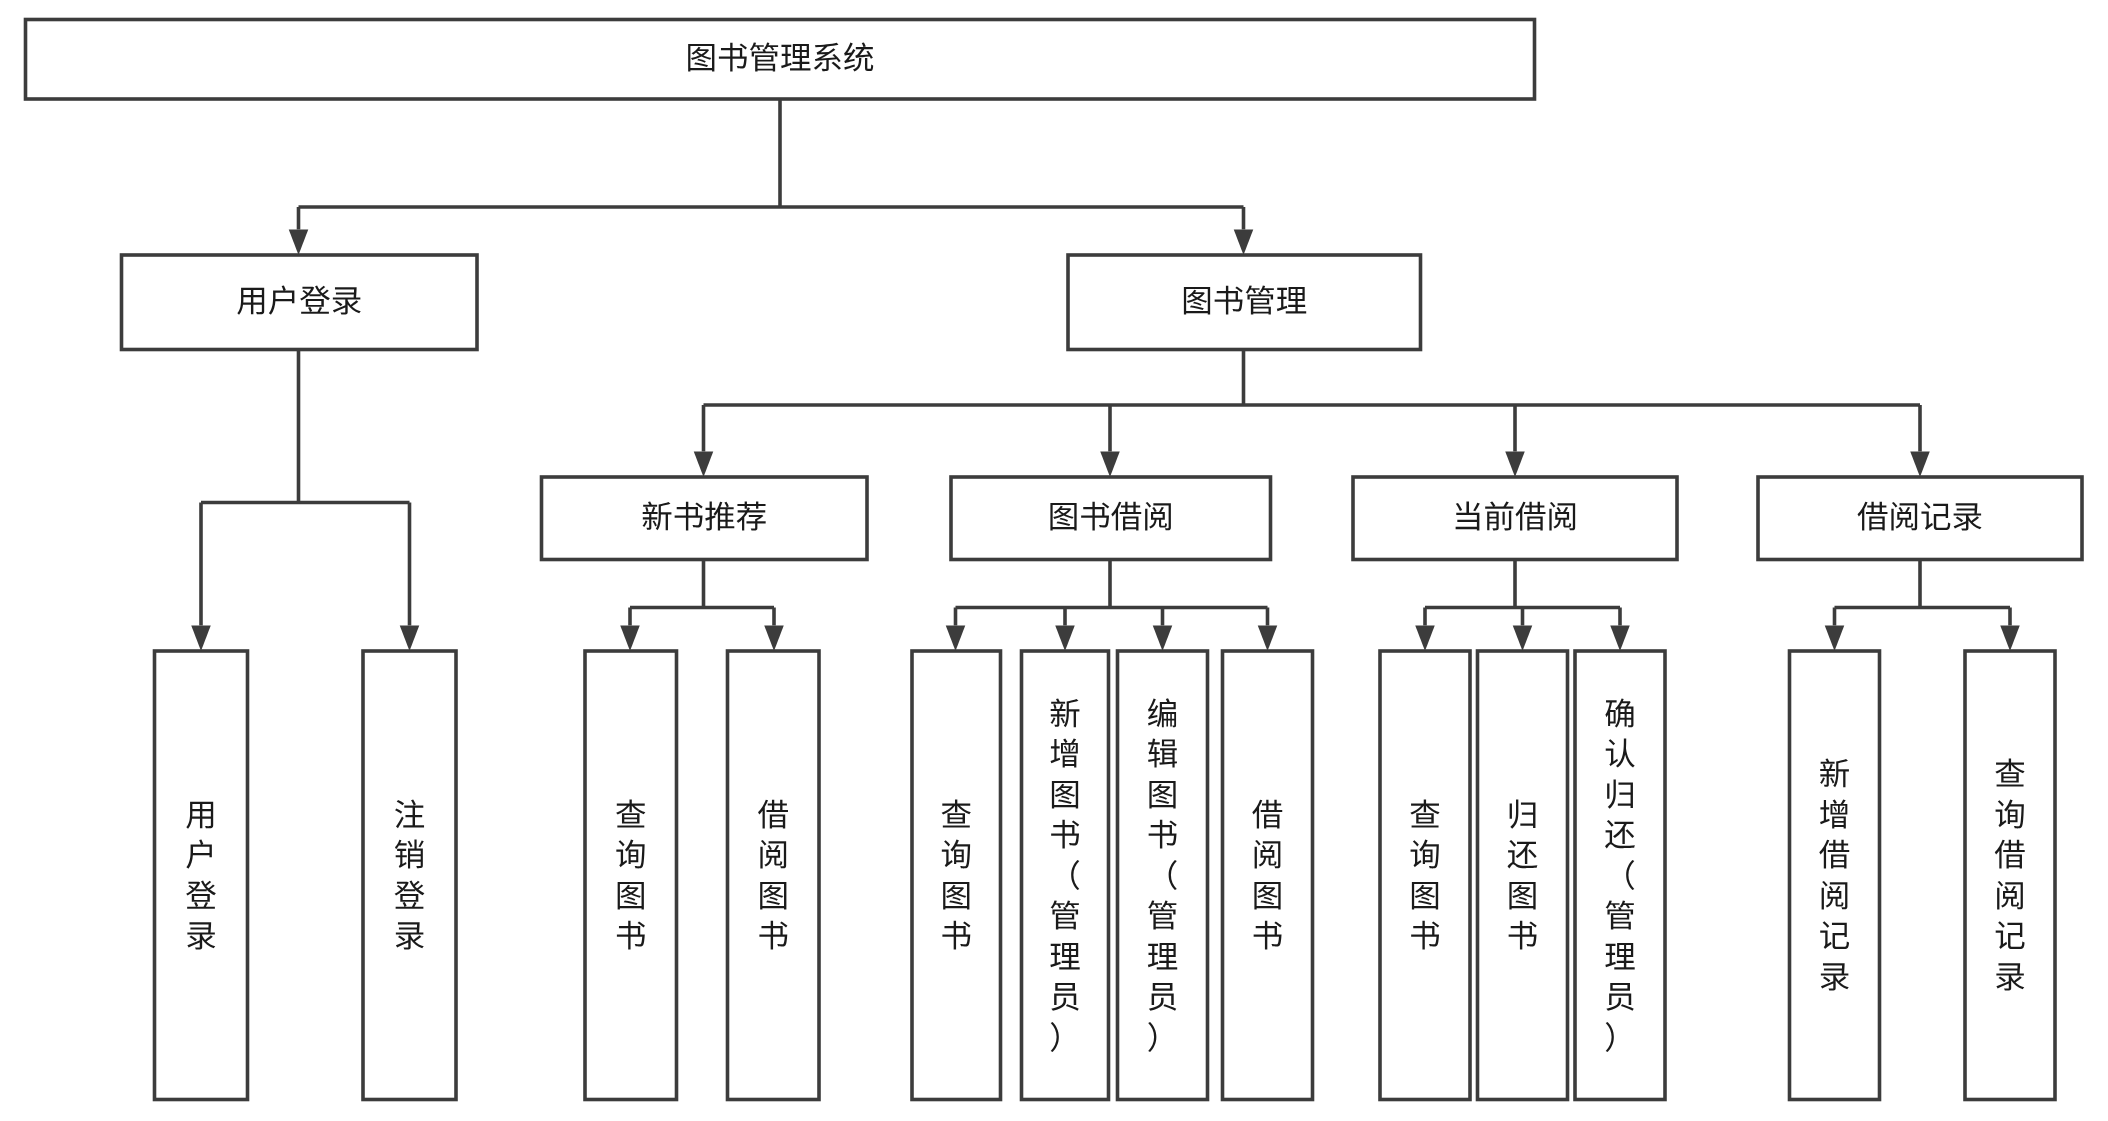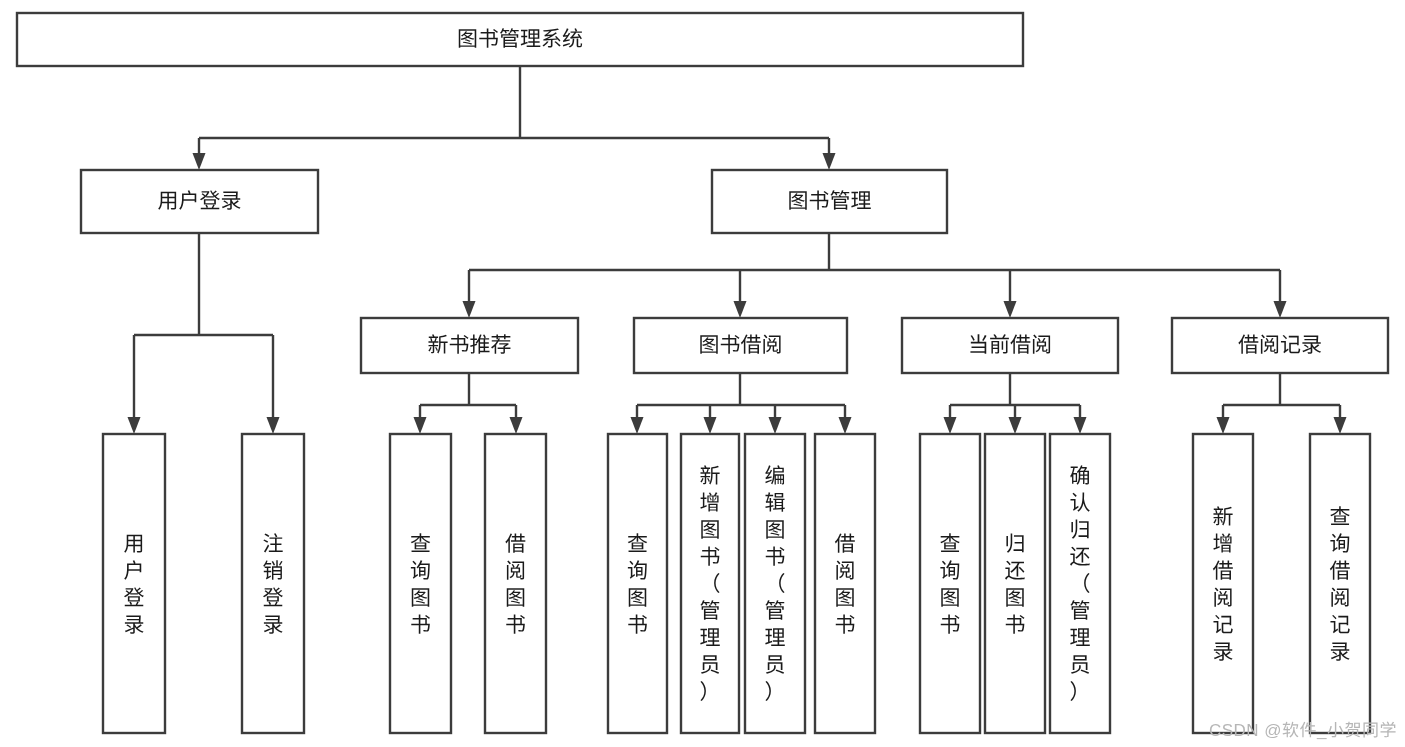--- a/index.html
+++ b/index.html
@@ -206,15 +206,14 @@
           <rect x="1193" y="434" width="60" height="299" class="node-box"></rect>
           <text x="1223" y="0" class="node-label-v"><tspan x="1223" y="523.56">新</tspan><tspan x="1223" y="550.56">增</tspan><tspan x="1223" y="577.56">借</tspan><tspan x="1223" y="604.56">阅</tspan><tspan x="1223" y="631.56">记</tspan><tspan x="1223" y="658.56">录</tspan></text>
         </g>
         <g>
           <rect x="1310" y="434" width="60" height="299" class="node-box"></rect>
           <text x="1340" y="0" class="node-label-v"><tspan x="1340" y="523.56">查</tspan><tspan x="1340" y="550.56">询</tspan><tspan x="1340" y="577.56">借</tspan><tspan x="1340" y="604.56">阅</tspan><tspan x="1340" y="631.56">记</tspan><tspan x="1340" y="658.56">录</tspan></text>
         </g>
       </g>
   </svg>
 
-  <div class="watermark-text">CSDN @软件_小贺同学</div>
 
 </div>
 
 </body></html>

